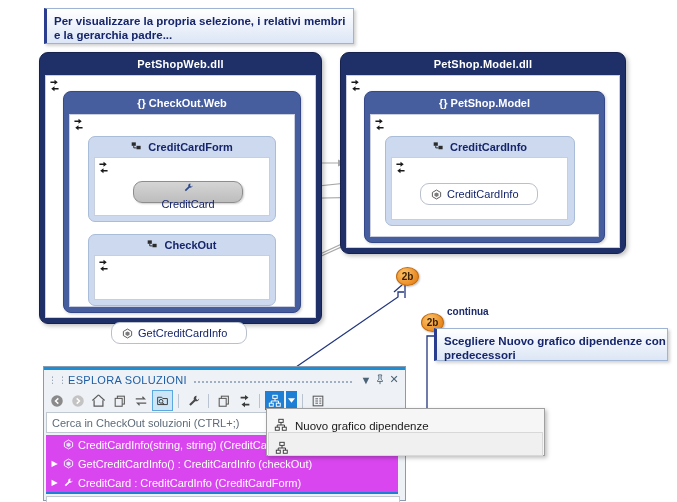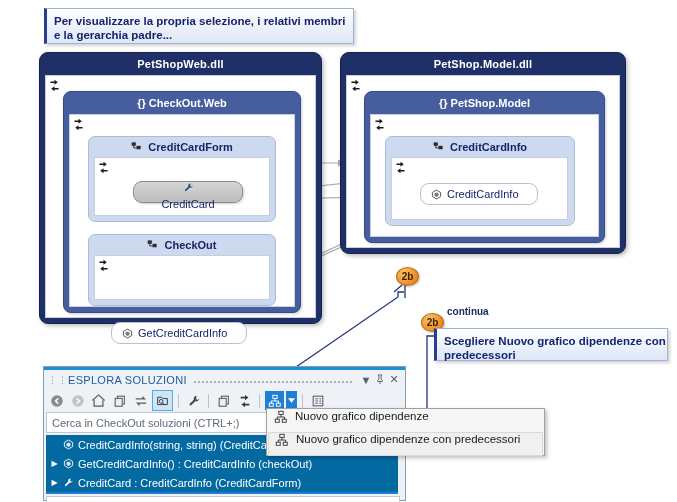--- a/index.html
+++ b/index.html
@@ -120,34 +120,34 @@
   .tbtn.sel{border:1px solid #5ba7e0;background:#cde6f7;}
   .tbtn.active{background:#1e7fd4;}
   .sep{width:1px;height:14px;background:#b9c4d0;margin:0 3px;}
   .searchbox{
     height:19px;background:#ffffff;border:1px solid #c0c8d2;
     display:flex;align-items:center;padding:0 5px;margin:0 2px;
     font-size:11px;color:#5d6a79;
   }
   .treerow{
     height:19px;display:flex;align-items:center;gap:4px;padding-left:4px;
-    font-size:11px;color:#ffffff;background:#0369a1;
+    font-size:11px;color:#ffffff;background:#d946ef;
   }
   .tri{width:9px;text-align:center;font-size:8px;color:#ffffff;}
   .treebg{background:#1e7fd4;}
   .emptybox{background:#ffffff;border:1px solid #c0c8d2;}
 
   
   .menu{
     position:absolute;background:#f6f6f6;border:1px solid #a0a0a0;
     box-shadow:2px 2px 4px rgba(0,0,0,.25);
     box-sizing:border-box;padding:1px;
   }
   .menuitem{
-    height:22px;display:flex;align-items:flex-start;gap:7px;
+    height:22px;display:flex;align-items:flex-end;gap:7px;
     padding:0 12px 0 6px;font-size:11.5px;color:#1a1a1a;
   }
   .menuitem.hl{background:#f0f0f0;border:1px solid #d8d8d8;}
 </style>
 </head>
 <body>
 
 <div id="root">
 
   <svg class="arrowlayer">
@@ -439,17 +439,16 @@
       </svg>
       <span>Nuovo grafico dipendenze</span>
     </div>
     <div class="menuitem hl">
       <svg width="14" height="14" viewBox="0 0 16 16" style="flex:none;">
         <rect x="5.5" y="1.5" width="5" height="3.5" stroke="#3a3a3a" stroke-width="1.1" fill="#ffffff"></rect>
         <rect x="1.5" y="10.5" width="4.5" height="3.5" stroke="#3a3a3a" stroke-width="1.1" fill="#ffffff"></rect>
         <rect x="9.5" y="10.5" width="4.5" height="3.5" stroke="#3a3a3a" stroke-width="1.1" fill="#ffffff"></rect>
         <path d="M8 5 V8 M3.7 10.5 V8 H12 V10.5" stroke="#3a3a3a" stroke-width="1.1" fill="none"></path>
       </svg>
-      <span>Nuovo grafico dipendenze con predecessori</span>
     </div>
   </div>
 
 </div>
 
 </body></html>

